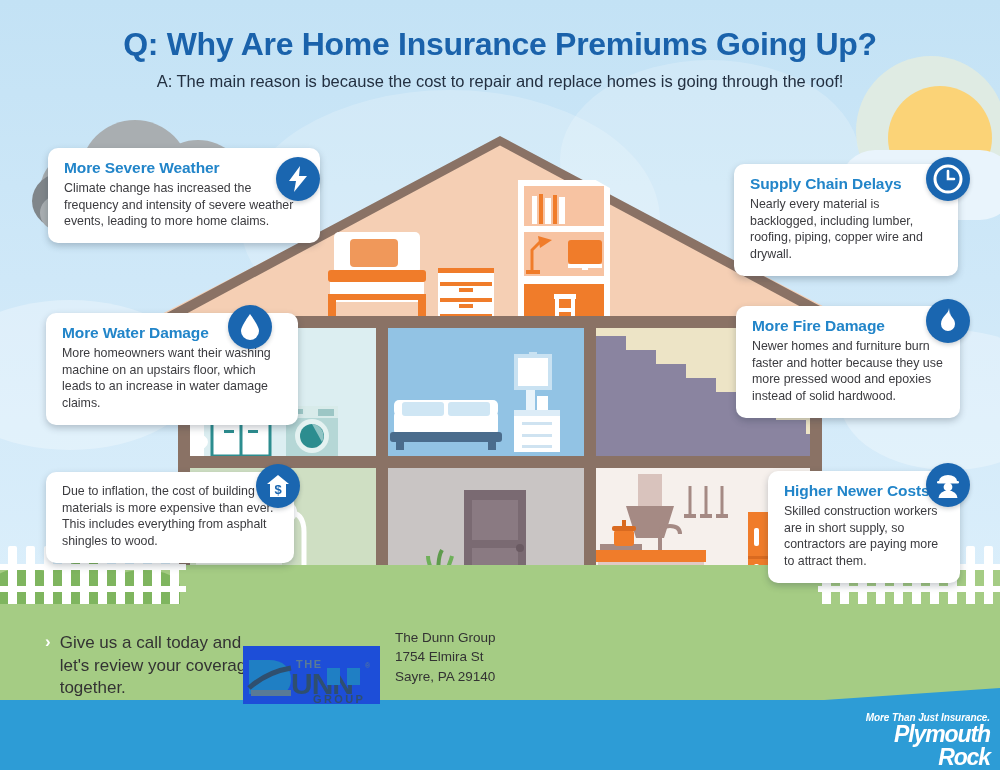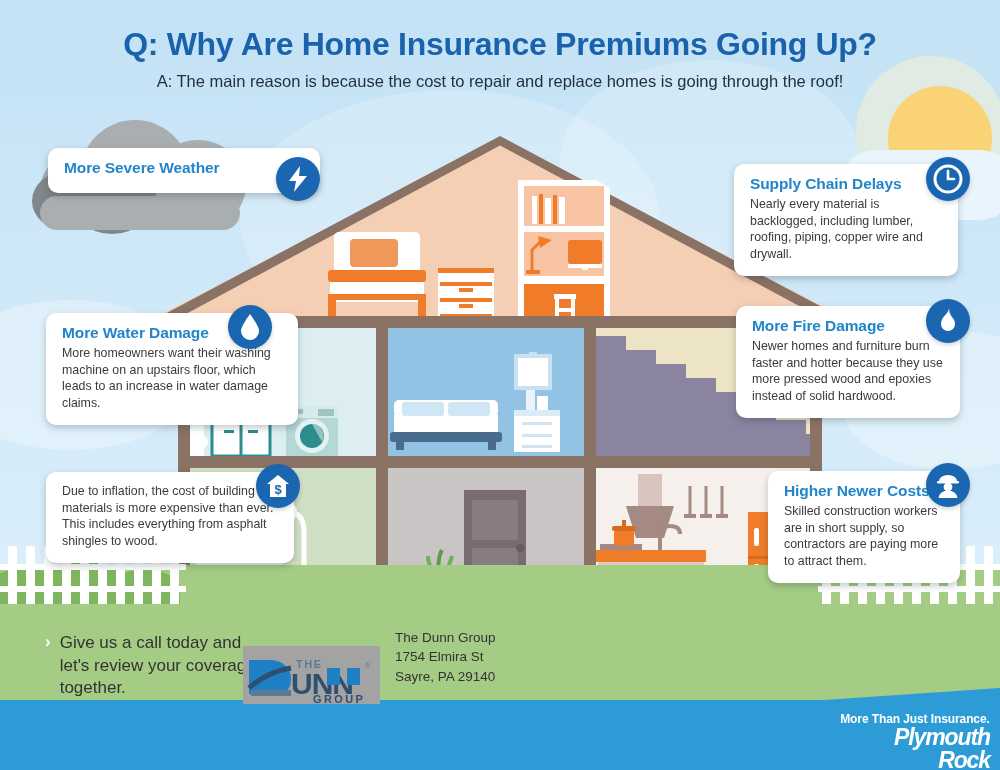--- a/index.html
+++ b/index.html
@@ -164,31 +164,31 @@
     clip-path: polygon(100% 0, 100% 100%, 0 100%);
   }
   #cta {
     position: absolute; left: 45px; top: 632px; width: 215px;
     display: flex; gap: 9px;
   }
   #cta-text { font-size: 17px; line-height: 1.33; color: #333333; }
   #chev { color: #ffffff; font-size: 17px; font-weight: bold; line-height: 1.2; }
   #dunn-logo {
     position: absolute; left: 243px; top: 646px; width: 137px; height: 58px;
-    background: #a3a3a3;
+    background: #1d4ed8;
   }
   #addr {
     position: absolute; left: 395px; top: 628px;
     font-size: 13.5px; line-height: 1.44; color: #333333;
   }
   #addr .line4 { white-space: nowrap; }
   #pr-logo { position: absolute; left: 840px; top: 712px; width: 150px; height: 48px; }
   #pr-tag {
-    font-size: 12px; font-weight: bold; color: #ffffff;
-    text-align: center; letter-spacing: -.1px;
+    font-size: 10px; font-style: italic; font-weight: bold; color: #ffffff;
+    text-align: right; letter-spacing: -.1px;
   }
   #pr-name {
     font-size: 23px; font-weight: bold; font-style: italic; color: #ffffff;
     letter-spacing: -1.1px; line-height: 1.02; text-align: right;
   }
   #pr-sub {
     font-size: 11px; font-style: italic; color: #ffffff;
     text-align: right; letter-spacing: -.2px; margin-top: -2px;
   }
 </style>
@@ -448,20 +448,21 @@
     <div class="picket" style="left:112px;"></div>
       <div class="picket" style="left:130px;"></div>
     <div class="picket" style="left:148px;"></div>
       <div class="picket" style="left:166px;"></div>
     <div class="fence-rail" style="top:18px;width:182px;"></div>
     <div class="fence-rail" style="top:40px;width:182px;"></div>
   </div>
 
   <div class="card" style="left:48px;top:148px;width:272px;">
     <h3>More Severe Weather</h3>
+    <p>Climate change has increased the frequency and intensity of severe weather events, leading to more home claims.</p>
   </div>
   <div class="badge" style="left:276px;top:157px;">
     <svg width="22" height="26" viewBox="0 0 22 26">
         <path d="M13 0 L2 15 H9 L7 26 L20 10 H12 Z" fill="#ffffff"></path>
       </svg>
   </div>
 
   <div class="card" style="left:734px;top:164px;width:224px;">
     <h3>Supply Chain Delays</h3>
     <p>Nearly every material is backlogged, including lumber, roofing, piping, copper wire and drywall.</p>

